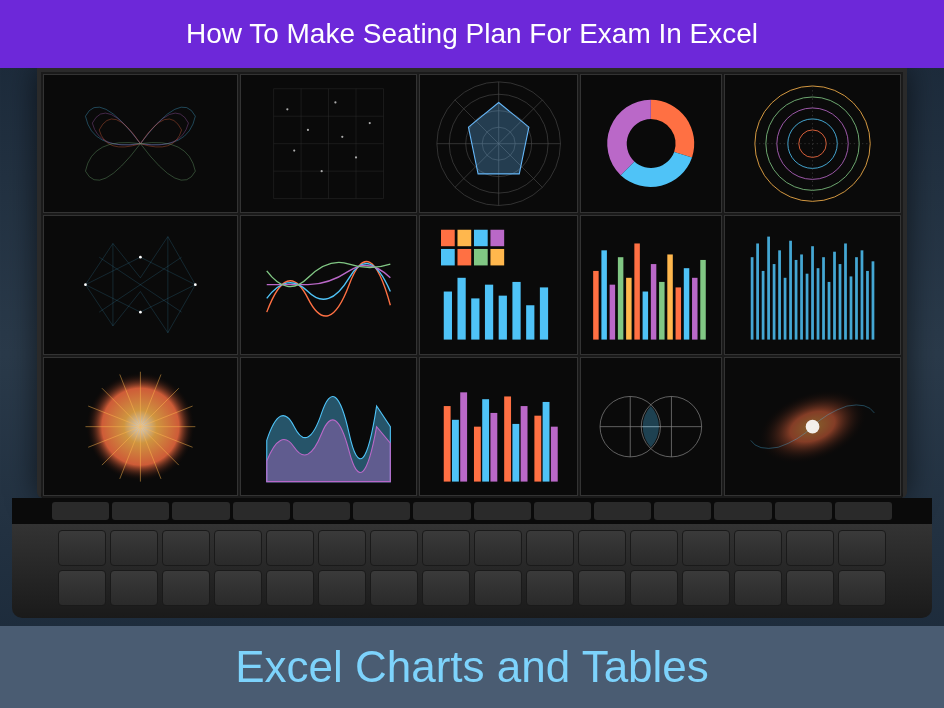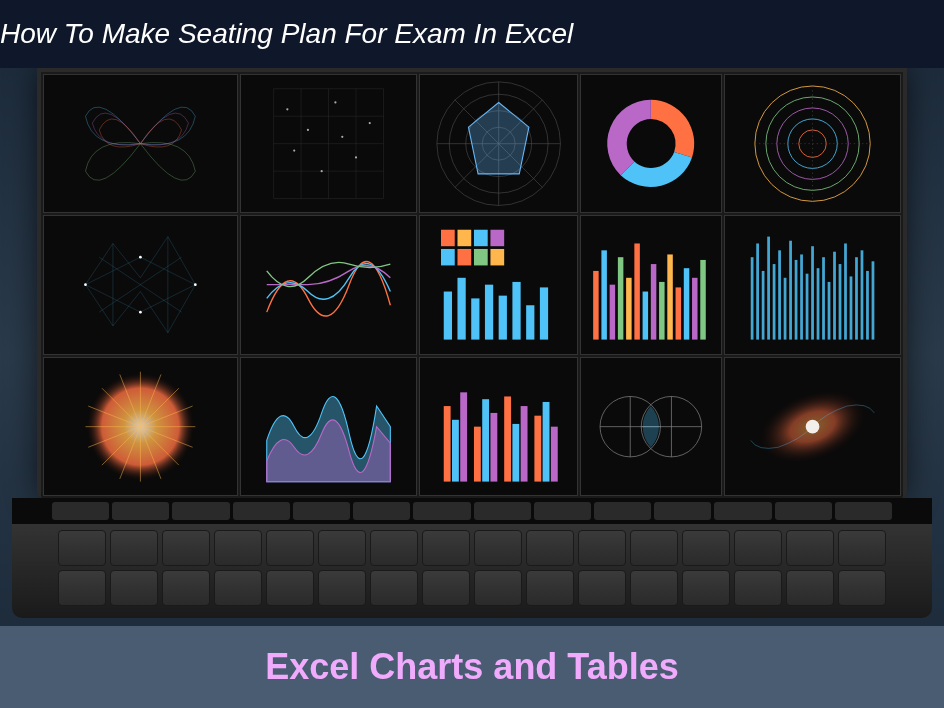--- a/index.html
+++ b/index.html
@@ -8,45 +8,45 @@
     height: 708px;
     background: linear-gradient(180deg, #1a2838 0%, #2a3a4a 50%, #1a2838 100%);
     font-family: -apple-system, BlinkMacSystemFont, "Segoe UI", sans-serif;
     overflow: hidden;
     position: relative;
   }
   .top-banner {
     position: absolute;
     top: 0; left: 0; right: 0;
     height: 68px;
-    background: #0f172a;
+    background: #6d28d9;
     display: flex;
     align-items: center;
+    justify-content: center;
     z-index: 10;
-    font-style: italic;
   }
   .top-banner-text {
     color: #fff;
     font-size: 28px;
     font-weight: 400;
   }
   .bottom-banner {
     position: absolute;
     bottom: 0; left: 0; right: 0;
     height: 82px;
     background: #4a5c72;
     display: flex;
     align-items: center;
     justify-content: center;
     z-index: 10;
   }
   .bottom-banner-text {
-    color: #f0abfc;
-    font-size: 36px;
-    font-weight: 700;
+    color: #7dd3fc;
+    font-size: 44px;
+    font-weight: 400;
   }
   .laptop-container {
     position: absolute;
     top: 68px;
     left: 0;
     right: 0;
     bottom: 82px;
     display: flex;
     flex-direction: column;
     align-items: center;

